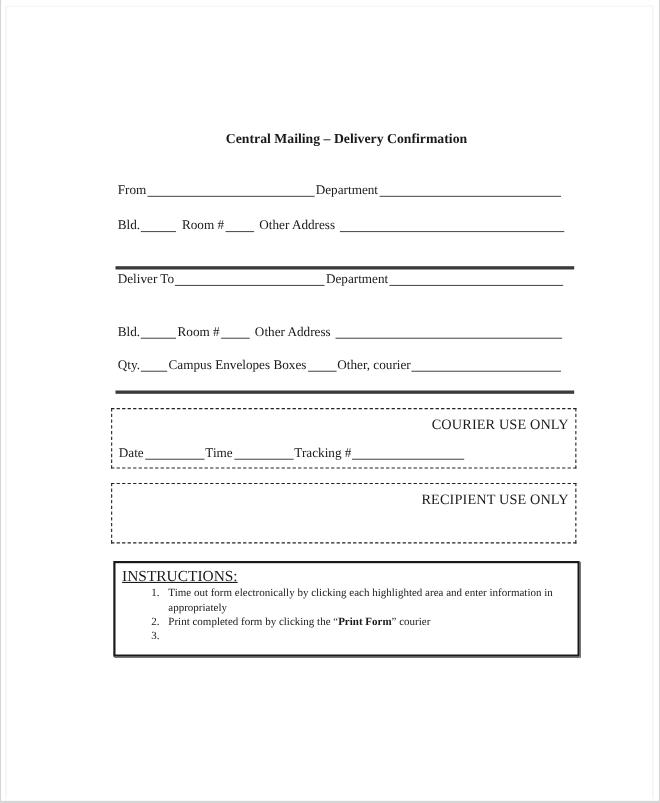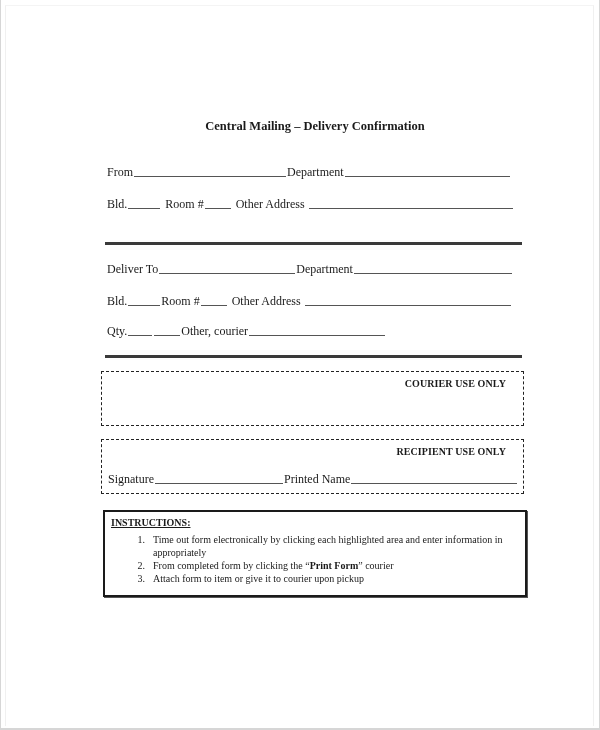--- a/index.html
+++ b/index.html
@@ -14,37 +14,37 @@
     }
     .page-inner {
       position: absolute; left: 5px; top: 5px; width: 587px; height: 720px;
       border-left: 1px solid #f0f0f0; border-right: 1px solid #f0f0f0; border-top: 1px solid #f4f4f4;
     }
     .abs { position: absolute; white-space: nowrap; }
     .title {
       left: 0; width: 630px; top: 119px; text-align: center;
       font-weight: bold; font-size: 12.5px;
     }
-    .row { font-size: 12px; line-height: 14px; display: flex; align-items: flex-start; }
+    .row { font-size: 12px; line-height: 14px; display: flex; align-items: flex-end; }
     .blank {
       display: inline-block; border-bottom: 1px solid #555; height: 11px; margin: 0 1px;
     }
     .rule { position: absolute; left: 105px; width: 417px; height: 3px; background: #3a3a3a; }
     .dashed-box {
       position: absolute; left: 101px; width: 421px; border: 1.5px dashed #222;
     }
     .box-label {
-      position: absolute; right: 17px; top: 6px; font-size: 10px; font-weight: bold; letter-spacing: 0.1px;
+      position: absolute; right: 6px; top: 6px; font-size: 13px; font-weight: normal; letter-spacing: 0.1px;
     }
     .instructions {
       position: absolute; left: 103px; top: 510px; width: 420px; height: 83px;
       border: 2px solid #1a1a1a; box-shadow: 1px 1px 0 #555;
     }
     .instr-title {
-      position: absolute; left: 6px; top: 5px; font-weight: bold; font-size: 10px; text-decoration: underline;
+      position: absolute; left: 6px; top: 5px; font-weight: normal; font-size: 14px; text-decoration: underline;
     }
     .instr-list { position: absolute; left: 20px; top: 21px; width: 395px; font-size: 10px; line-height: 13px; }
     .instr-item { display: flex; }
     .instr-num { width: 20px; flex: none; text-align: right; padding-right: 8px; }
     .instr-text { white-space: normal; }
     .bold { font-weight: bold; margin-top: 16px; }
   </style>
 </head>
 <body>
 
@@ -64,69 +64,71 @@
   <span>Bld.</span>
   <span class="blank" style="width:32px;"></span>
   <span style="margin-left:4px;">Room #</span>
   <span class="blank" style="width:26px;"></span>
   <span style="margin-left:4px;">Other Address</span>
   <span class="blank" style="width:204px; margin-left:4px;"></span>
 </div>
 
 <div class="rule" style="top:242px;"></div>
 
-<div class="abs row" style="left:107px; top:262px;">
+<div class="abs row" style="left:107px; top:246px;">
   <span>Deliver To</span>
   <span class="blank" style="width:136px;"></span>
   <span>Department</span>
   <span class="blank" style="width:158px;"></span>
 </div>
 
 <div class="abs row" style="left:107px; top:294px;">
   <span>Bld.</span>
   <span class="blank" style="width:32px;"></span>
   <span>Room #</span>
   <span class="blank" style="width:26px;"></span>
   <span style="margin-left:4px;">Other Address</span>
   <span class="blank" style="width:206px; margin-left:4px;"></span>
 </div>
 
 <div class="abs row" style="left:107px; top:324px;">
   <span>Qty.</span>
   <span class="blank" style="width:24px;"></span>
+  <span>Campus Envelopes Boxes</span>
   <span class="blank" style="width:26px;"></span>
   <span>Other, courier</span>
   <span class="blank" style="width:136px;"></span>
 </div>
 
 <div class="rule" style="top:355px;"></div>
 
 <div class="dashed-box" style="top:371px; height:53px;">
   <span class="box-label">COURIER USE ONLY</span>
+  <div class="abs row" style="left:6px; top:32px;">
+    <span>Date</span>
+    <span class="blank" style="width:54px;"></span>
+    <span>Time</span>
+    <span class="blank" style="width:54px;"></span>
+    <span>Tracking #</span>
+    <span class="blank" style="width:102px;"></span>
+  </div>
 </div>
 
 <div class="dashed-box" style="top:439px; height:53px;">
   <span class="box-label">RECIPIENT USE ONLY</span>
-  <div class="abs row" style="left:6px; top:32px;">
-    <span>Signature</span>
-    <span class="blank" style="width:128px;"></span>
-    <span>Printed Name</span>
-    <span class="blank" style="width:166px;"></span>
-  </div>
 </div>
 
 <div class="instructions">
   <span class="abs instr-title">INSTRUCTIONS:</span>
   <div class="instr-list">
     <div class="instr-item">
       <span class="instr-num">1.</span>
       <span class="instr-text">Time out form electronically by clicking each highlighted area and enter information in appropriately</span>
     </div>
     <div class="instr-item">
       <span class="instr-num">2.</span>
-      <span class="instr-text"><span>From completed form by clicking the “</span><span class="bold">Print Form</span><span>” courier</span></span>
+      <span class="instr-text"><span>Print completed form by clicking the “</span><span class="bold">Print Form</span><span>” courier</span></span>
     </div>
     <div class="instr-item">
       <span class="instr-num">3.</span>
-      <span class="instr-text">Attach form to item or give it to courier upon pickup</span>
     </div>
   </div>
 </div>
 
 </body></html>

